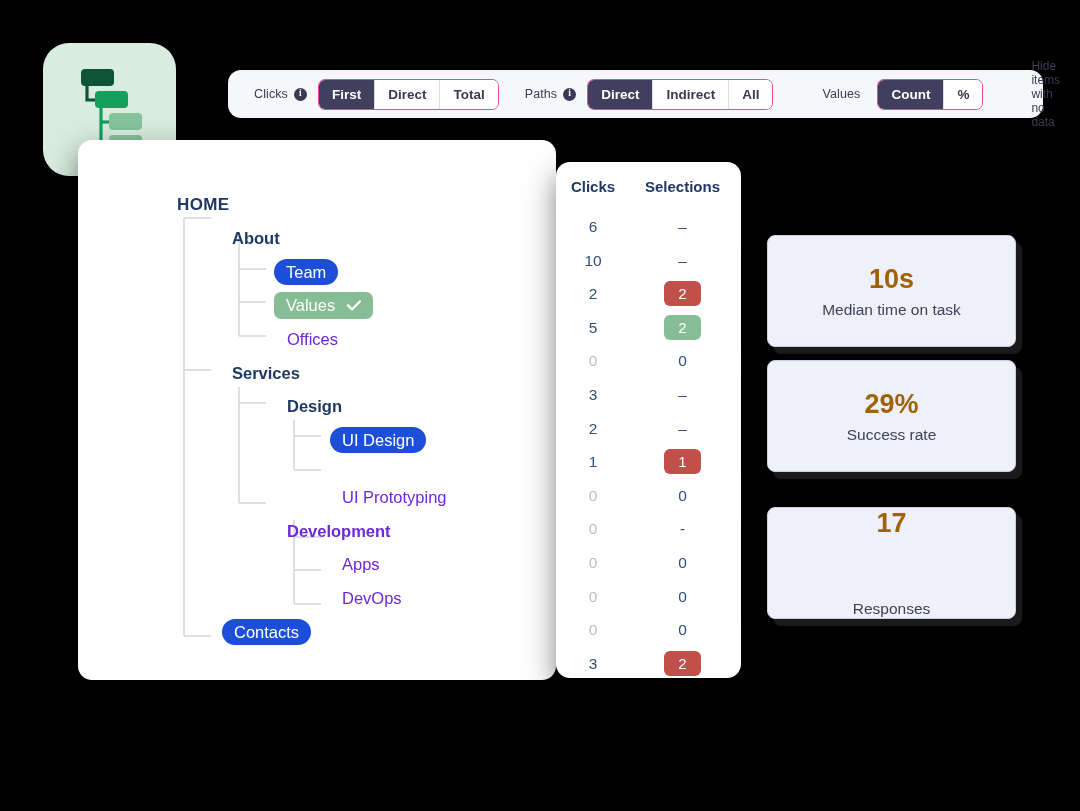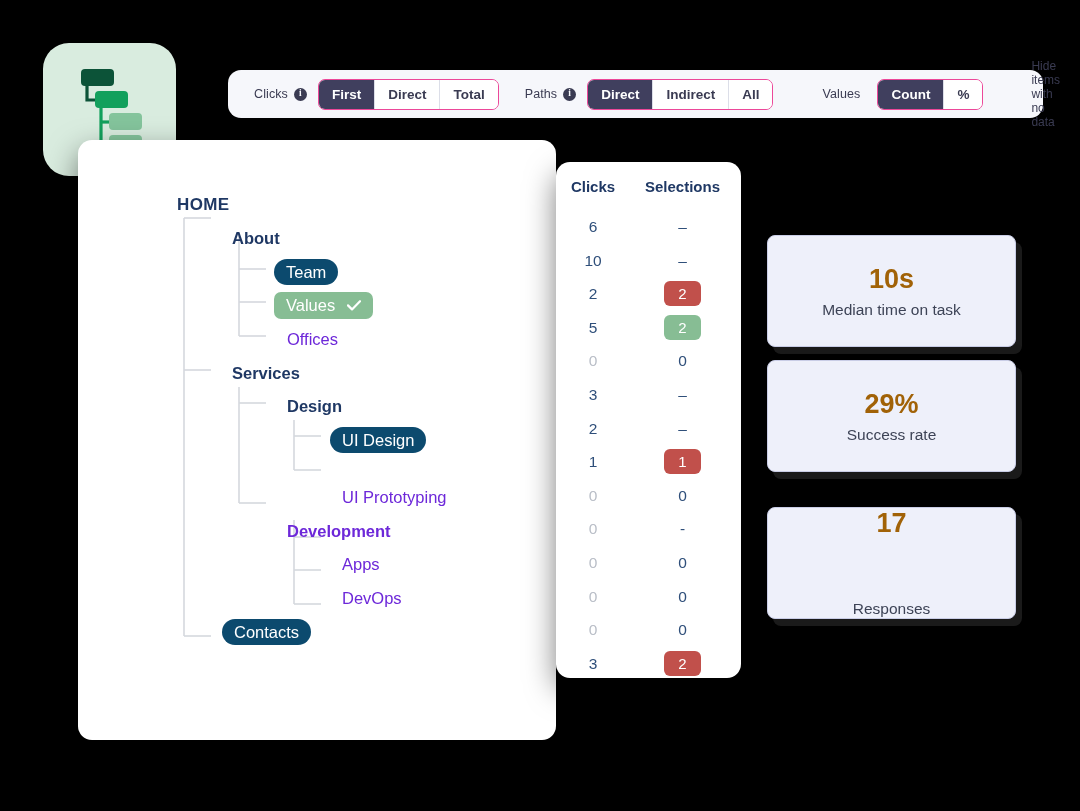--- a/index.html
+++ b/index.html
@@ -24,37 +24,37 @@
     justify-content:center;font-family:"Liberation Serif",serif;line-height:1;}
   .seg{display:flex;border:1px solid #ec4899;border-radius:7px;overflow:hidden;
     background:#fff;margin-left:11px;}
   .seg-btn{padding:6px 13px;font-size:13.5px;font-weight:bold;color:#3a3b52;
     background:#fff;border-right:1px solid #dcdee8;line-height:17px;cursor:pointer;}
   .seg-btn:last-child{border-right:none;}
   .seg-btn.on{background:#403f5e;color:#fff;}
   .chk-label{font-size:12px;color:#3a3b52;margin-right:9px;}
 
   
-  .panel-tree{position:absolute;left:78px;top:140px;width:478px;height:600px;
+  .panel-tree{position:absolute;left:78px;top:140px;width:478px;height:540px;
     background:#fff;border-radius:14px;box-shadow:0 12px 30px rgba(0,0,0,.5);}
 
   
   .panel-table{position:absolute;left:556px;top:162px;width:185px;height:516px;
     background:#fff;border-radius:14px;box-shadow:0 12px 30px rgba(0,0,0,.5);}
 
   
   .tree{position:absolute;left:99px;top:48px;}
   .row{height:33.6px;display:flex;align-items:center;position:relative;}
   .node{font-size:16.5px;white-space:nowrap;line-height:1;}
   .node.bold{font-weight:bold;color:#1f3864;}
   .node.dim{color:#6d28d9;font-weight:normal;}
   .node.plain{color:#1f3864;font-weight:bold;}
   .badge{display:inline-flex;align-items:center;gap:12px;padding:5px 12px;
     border-radius:7px;font-size:16.5px;color:#fff;line-height:1;}
-  .badge.red{background:#0c4a6e;border-radius:13px;}
+  .badge.red{background:#1d4ed8;border-radius:13px;}
   .badge.green{background:#87bd94;}
   .badge .tick{display:inline-block;}
 
   
   .tree-lines{position:absolute;left:0;top:0;pointer-events:none;}
 
   
   .tbl{position:absolute;left:556px;top:162px;width:185px;}
   .tbl-head{display:flex;height:48px;align-items:center;}
   .th{font-size:15px;font-weight:bold;color:#1f3864;text-align:center;}

